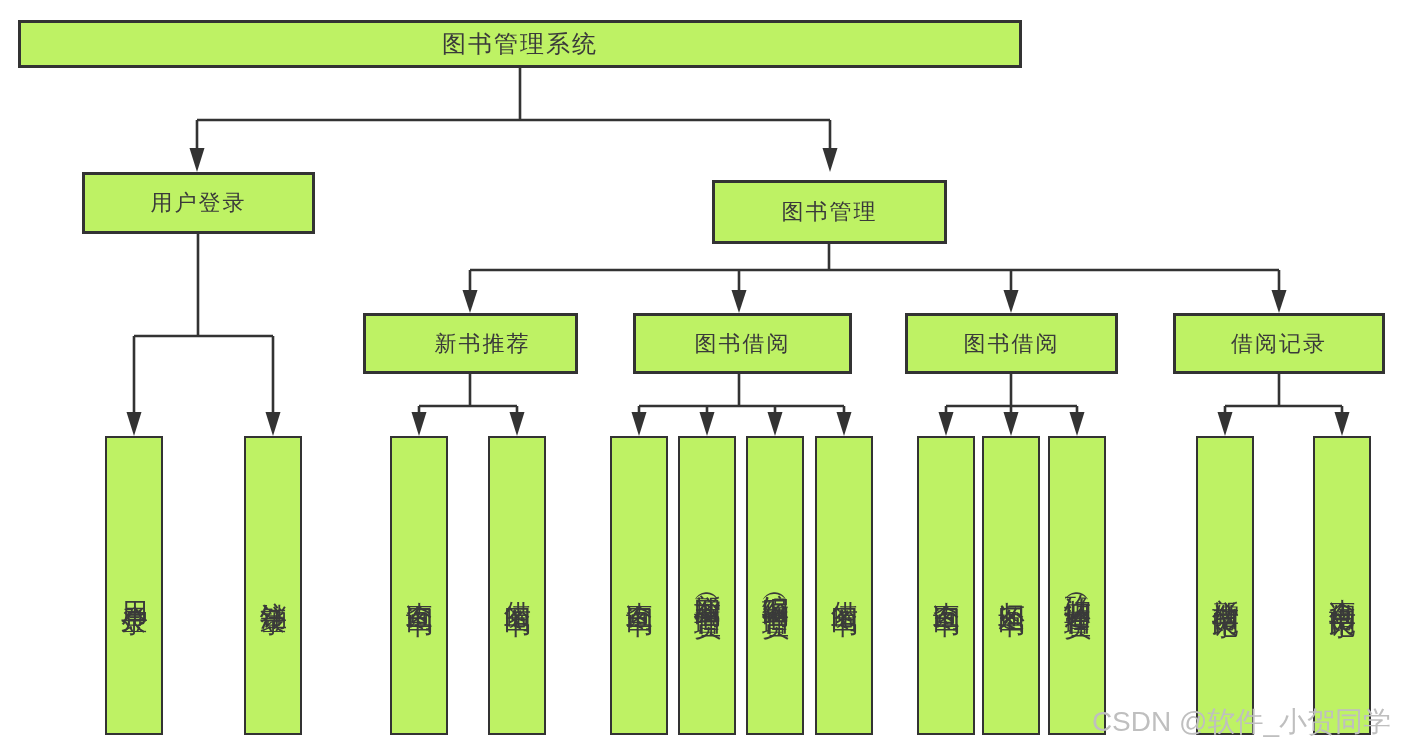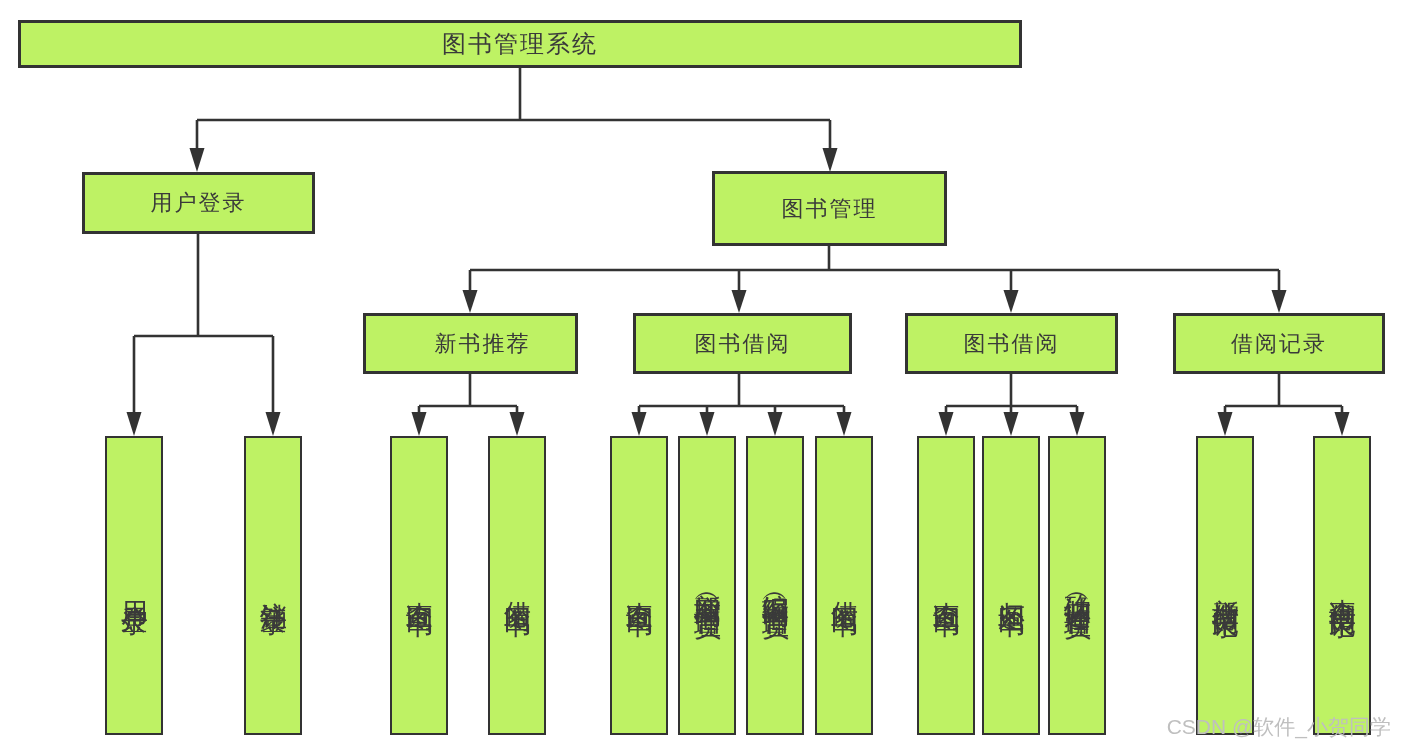--- a/index.html
+++ b/index.html
@@ -34,21 +34,21 @@
     writing-mode:vertical-rl;
     text-orientation:mixed;
     font-size:27px;
     letter-spacing:3px;
     line-height:1;
     color:var(--text);
   }
   .watermark{
     position:absolute;
     right:14px;bottom:6px;
-    font-size:21px;
+    font-size:28px;
     color:var(--watermark);
     white-space:nowrap;
   }
 </style>
 </head>
 <body>
 
 <div id="canvas">
 
   <svg id="connectors" viewBox="0 0 1405 747" xmlns="http://www.w3.org/2000/svg">
@@ -83,21 +83,21 @@
     <polygon points="1077,436 1069.5,412 1084.5,412"></polygon>
 
     <path d="M1279 374 V406 M1225 406 H1342 M1225 406 V416 M1342 406 V416"></path>
     <polygon points="1225,436 1217.5,412 1232.5,412"></polygon>
     <polygon points="1342,436 1334.5,412 1349.5,412"></polygon>
   </svg>
 
   <div class="node h-node root-node" style="left:18px;top:20px;width:1004px;height:48px;">图书管理系统</div>
 
   <div class="node h-node" style="left:82px;top:172px;width:233px;height:62px;">用户登录</div>
-  <div class="node h-node" style="left:712px;top:171px;width:235px;height:75px;">图书管理</div>
+  <div class="node h-node" style="left:712px;top:180px;width:235px;height:64px;">图书管理</div>
 
   <div class="node h-node" style="left:363px;top:313px;width:215px;height:61px;padding-left:24px;">新书推荐</div>
   <div class="node h-node" style="left:633px;top:313px;width:219px;height:61px;">图书借阅</div>
   <div class="node h-node" style="left:905px;top:313px;width:213px;height:61px;">图书借阅</div>
   <div class="node h-node" style="left:1173px;top:313px;width:212px;height:61px;">借阅记录</div>
 
   <div class="node leaf" style="left:105px;top:436px;width:58px;height:299px;">
     <span>用户登录</span>
   </div>
   <div class="node leaf" style="left:244px;top:436px;width:58px;height:299px;">

